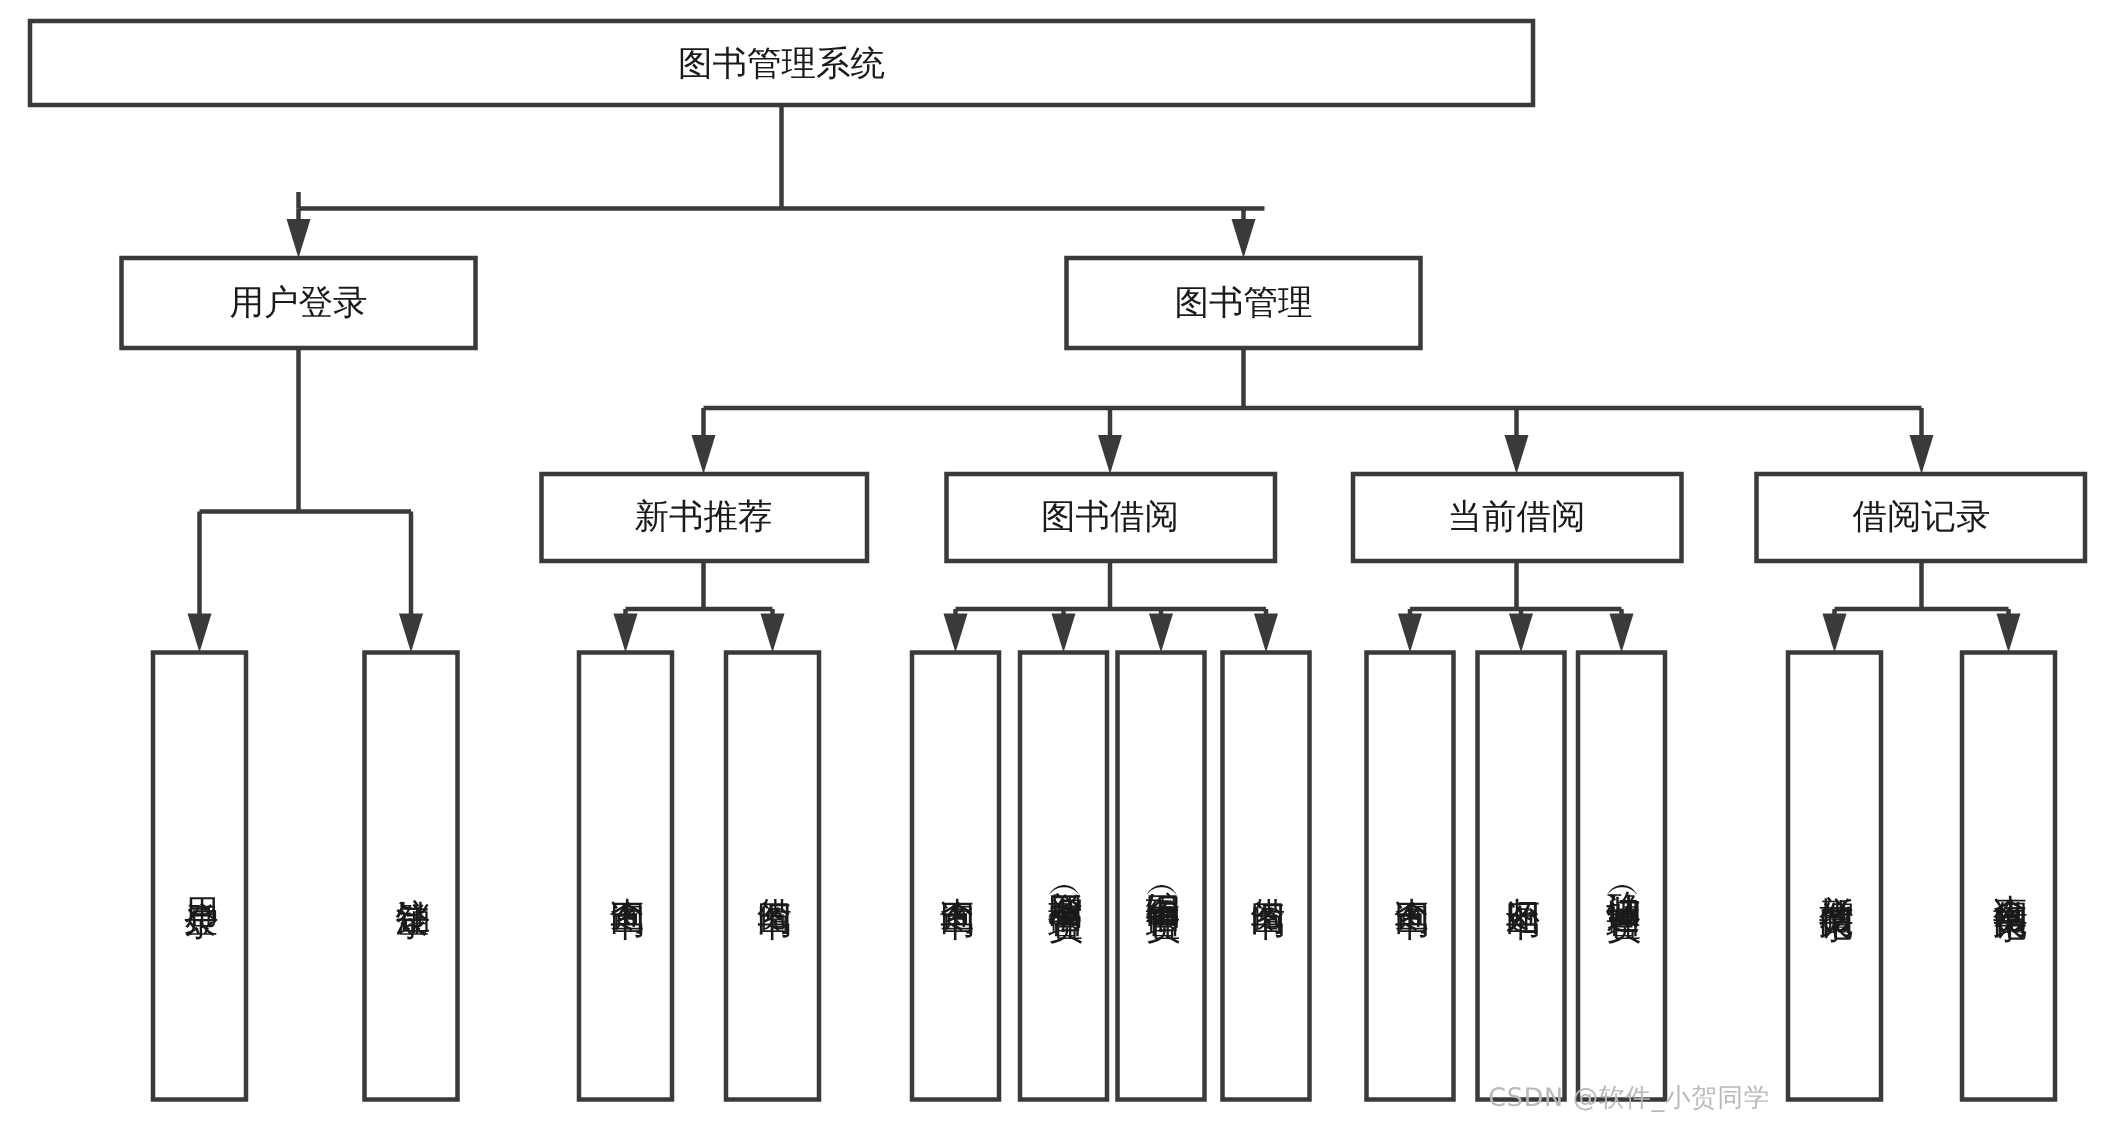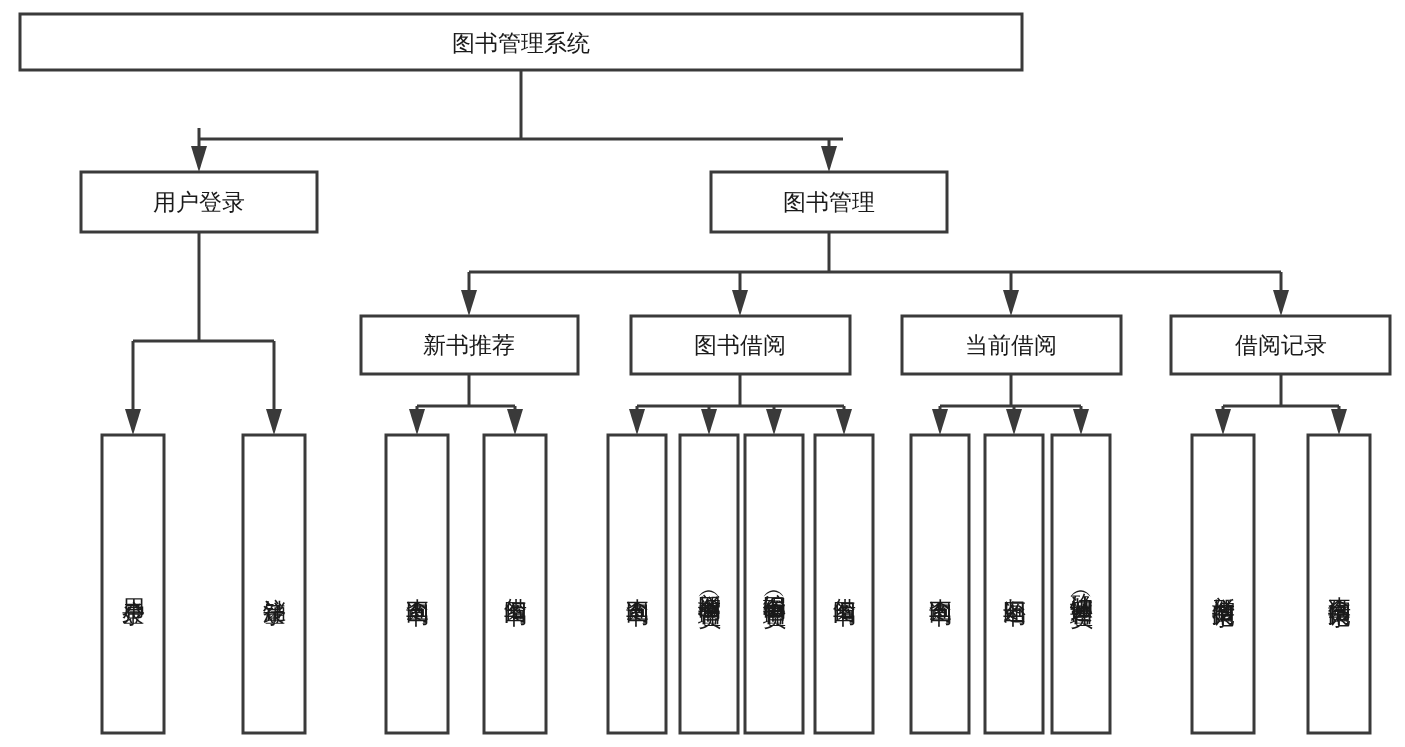--- a/index.html
+++ b/index.html
@@ -229,14 +229,15 @@
   <div class="node-label-v" style="left:911px; top:435px; width:58px; height:298px;">查询图书</div>
 
   <div class="node-label-v" style="left:985px; top:435px; width:58px; height:298px;">归还图书</div>
 
   <div class="node-label-v" style="left:1052px; top:435px; width:58px; height:298px;">确认归还（管理员）</div>
 
   <div class="node-label-v" style="left:1192px; top:435px; width:62px; height:298px;">新增借阅记录</div>
 
   <div class="node-label-v" style="left:1308px; top:435px; width:62px; height:298px;">查询借阅记录</div>
 
+  <div class="watermark">CSDN @软件_小贺同学</div>
 
 </div>
 
 </body></html>

